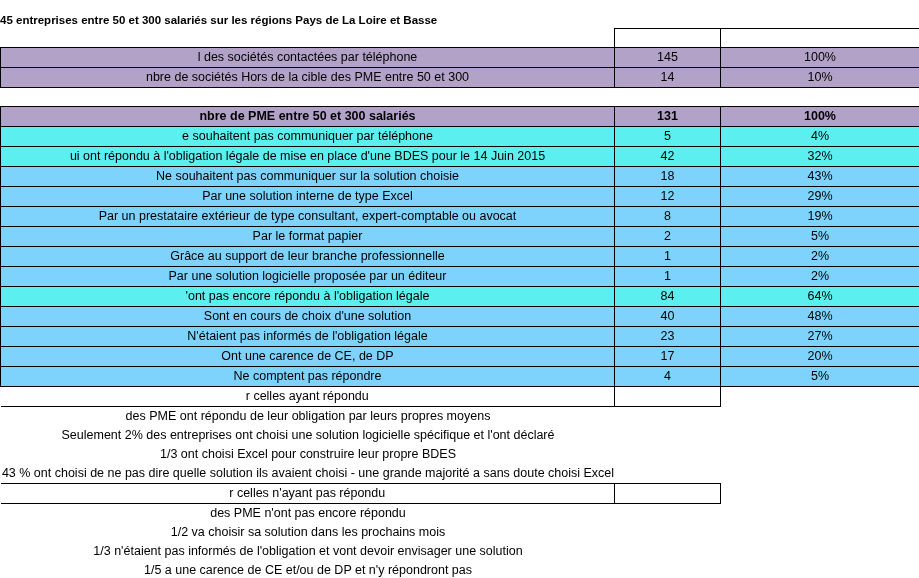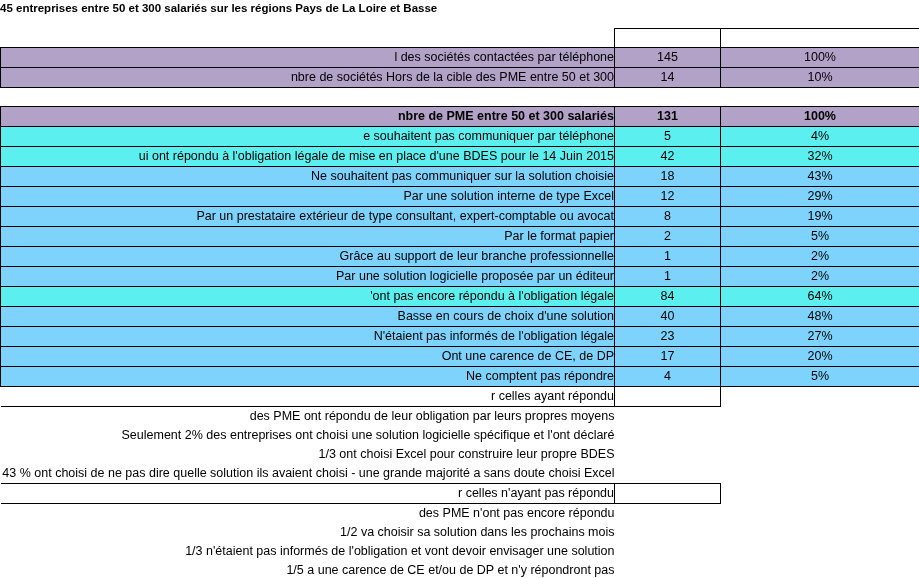--- a/index.html
+++ b/index.html
@@ -18,21 +18,21 @@
     position: relative;
   }
 
   
   .title-block {
     position: absolute;
     left: 0;
     top: 0;
     width: 919px;
     height: 28px;
-    padding-top: 1px;
+    padding-top: 13px;
   }
   .title-line {
     font-size: 11.5px;
     font-weight: bold;
     line-height: 14px;
     white-space: nowrap;
     color: #000;
   }
 
   
@@ -57,21 +57,21 @@
     white-space: nowrap;
     overflow: visible;
   }
   
   col.c-label { width: 614px; }
   col.c-nb    { width: 106px; }
   col.c-taux  { width: 199px; }
 
   .lbl {
     padding-left: 1px;
-    text-align: right;
+    text-align: center;
   }
   .num {
     text-align: center;
   }
   .box { border: 1px solid #000; }
 
   
   .fill-purple { background: #b3a2c7; }
   .fill-cyan   { background: #5ceff0; }
   .fill-none   { background: #7dd3fc; }
@@ -182,21 +182,21 @@
           <td class="lbl box fill-none ind">Par une solution logicielle proposée par un éditeur</td>
           <td class="num box fill-none">1</td>
           <td class="num box fill-none">2%</td>
         </tr>
         <tr>
           <td class="lbl box fill-cyan">'ont pas encore répondu à l'obligation légale</td>
           <td class="num box fill-cyan">84</td>
           <td class="num box fill-cyan">64%</td>
         </tr>
         <tr>
-          <td class="lbl box fill-none ind">Basse en cours de choix d'une solution</td>
+          <td class="lbl box fill-none ind">Sont en cours de choix d'une solution</td>
           <td class="num box fill-none">40</td>
           <td class="num box fill-none">48%</td>
         </tr>
         <tr>
           <td class="lbl box fill-none ind">N'étaient pas informés de l'obligation légale</td>
           <td class="num box fill-none">23</td>
           <td class="num box fill-none">27%</td>
         </tr>
         <tr>
           <td class="lbl box fill-none ind">Ont une carence de CE, de DP</td>

